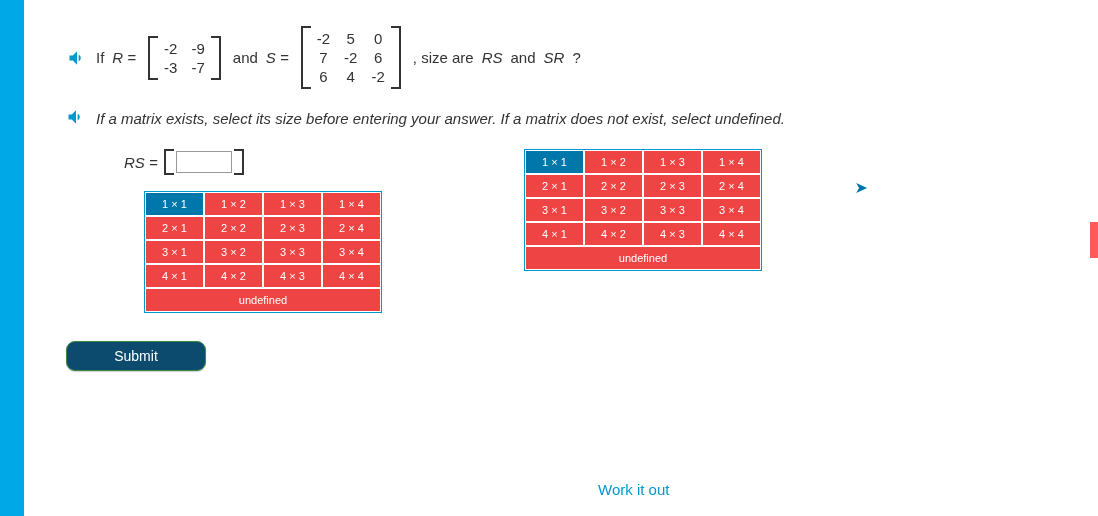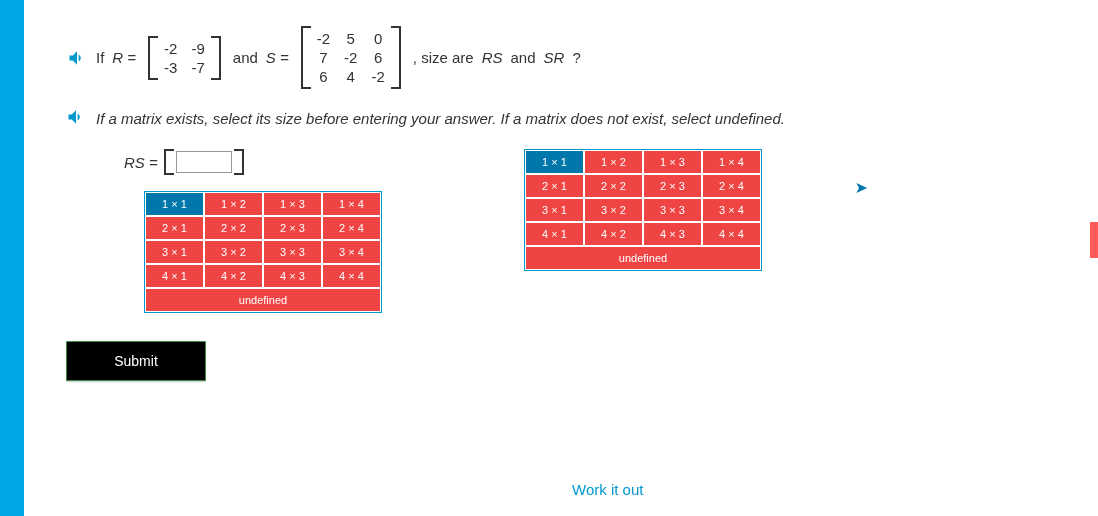--- a/index.html
+++ b/index.html
@@ -22,22 +22,22 @@
 .answer-col { flex:0 0 auto; width:320px; }
 .eq { font-size:15px; font-style:italic; color:#333; display:flex; align-items:center; gap:6px; margin-bottom:16px; margin-left:10px; }
 .slot { display:inline-flex; align-items:center; }
 .slot .bracket-l, .slot .bracket-r { height:26px; }
 .slot-input { width:56px; height:22px; border:1px solid #999; margin:0 2px; background:#fff; }
 .size-grid { border:1px solid #0099cc; width:238px; margin-left:30px; }
 .size-row { display:flex; }
 .size-btn { flex:1; height:24px; font-size:11px; color:#fff; background:#ef4444; border:1px solid #fff; display:flex; align-items:center; justify-content:center; cursor:pointer; }
 .size-btn.sel { background:#0077aa; }
 .size-undef { height:24px; font-size:11px; color:#fff; background:#ef4444; border:1px solid #fff; display:flex; align-items:center; justify-content:center; cursor:pointer; }
-.submit { margin:28px 0 0 12px; width:140px; height:40px; background:#000000; color:#fff; border:1px solid #3d8b40; border-radius:1px; font-size:14px; display:flex; align-items:center; justify-content:center; cursor:pointer; box-shadow:0 1px 1px rgba(0,0,0,0.2); }
-.workout { position:absolute; bottom:18px; left:548px; font-size:15px; color:#0099cc; cursor:pointer; }
+.submit { margin:28px 0 0 12px; width:140px; height:30px; background:#0c4a6e; color:#fff; border:1px solid #3d8b40; border-radius:9px; font-size:14px; display:flex; align-items:center; justify-content:center; cursor:pointer; box-shadow:0 1px 1px rgba(0,0,0,0.2); }
+.workout { position:absolute; bottom:18px; left:574px; font-size:15px; color:#0099cc; cursor:pointer; }
 .video { position:absolute; top:0; right:12px; font-size:13px; color:#0099cc; cursor:pointer; display:flex; align-items:center; gap:4px; }
 .cursor { position:absolute; top:178px; right:230px; font-size:16px; color:#0077aa; pointer-events:none; }
 .right-tab { position:absolute; right:0; top:222px; width:8px; height:36px; background:#ff5a5a; }
 </style>
 </head>
 <body>
 
 <div class="sidebar-left"></div>
 
 <div class="video">

